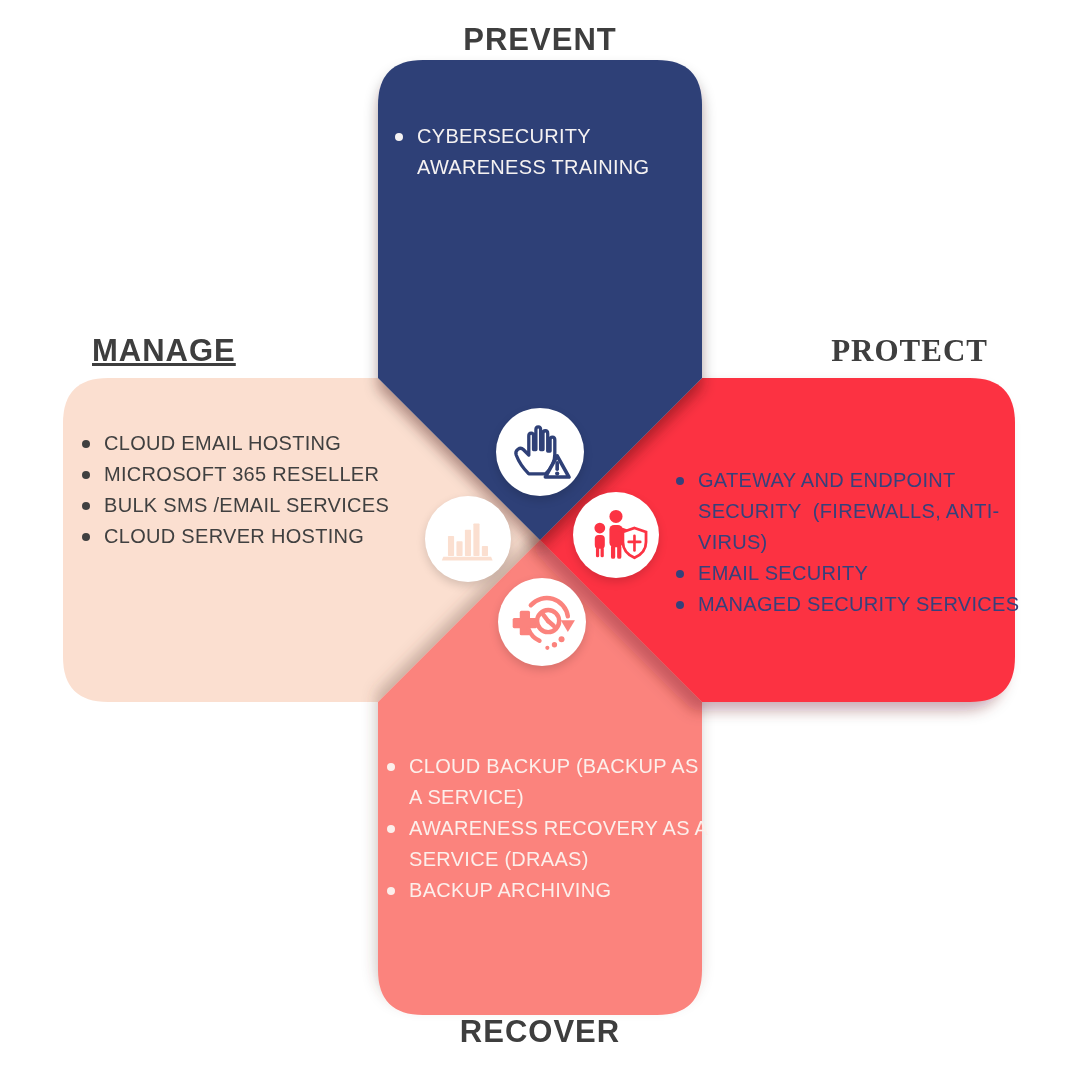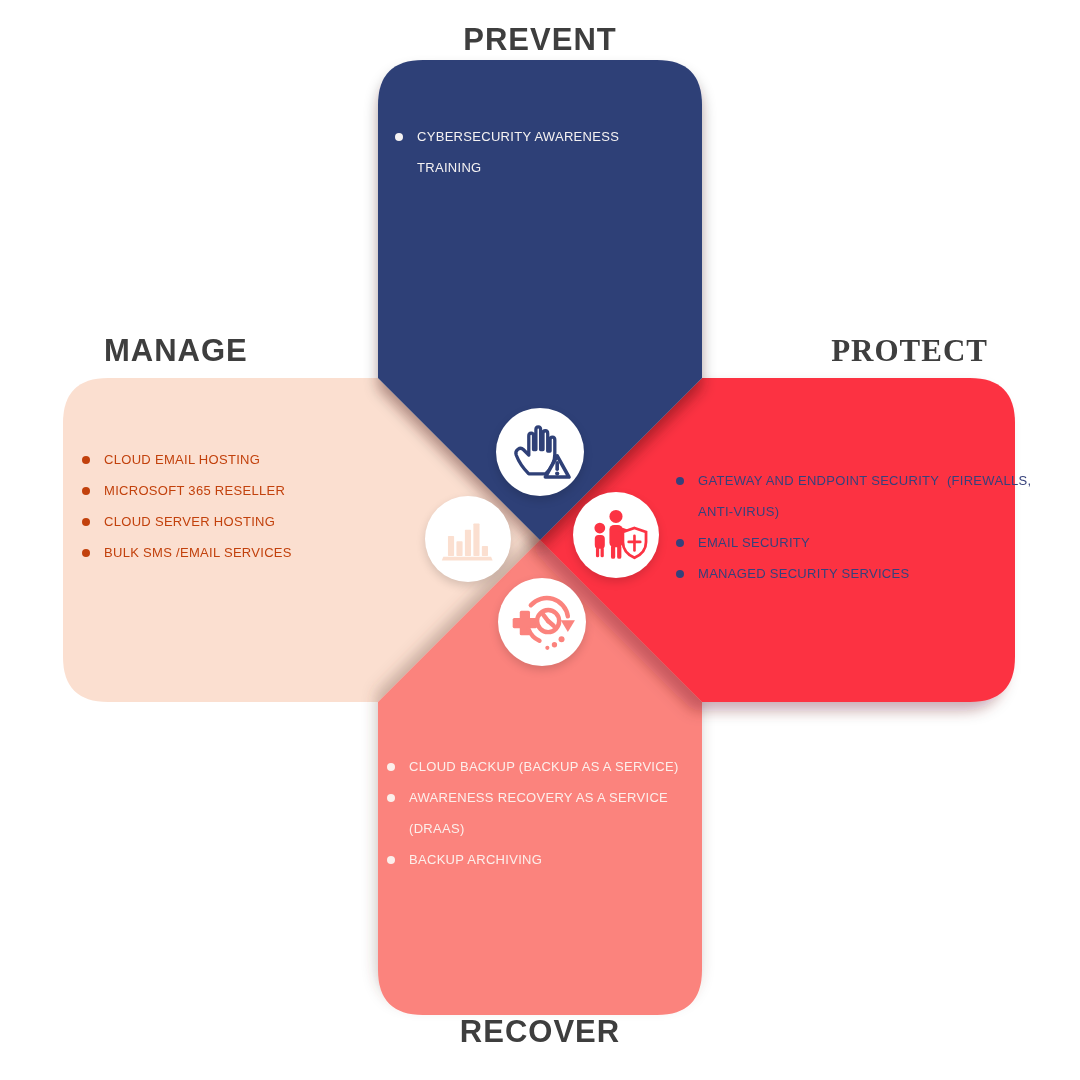--- a/index.html
+++ b/index.html
@@ -9,21 +9,21 @@
   }
   .arms{position:absolute;left:0;top:0;}
   .title{
     position:absolute;font-weight:700;font-size:31px;letter-spacing:1px;
     color:#3E3E3E;white-space:nowrap;
   }
   .title.center{text-align:center;}
   .title.right{text-align:right;font-family:Liberation Serif, serif;}
   ul.blist{
     position:absolute;list-style:none;margin:0;padding:0;
-    font-size:13px;line-height:31px;letter-spacing:0.3px;font-weight:400;
+    font-size:20px;line-height:31px;letter-spacing:0.3px;font-weight:400;
   }
   ul.blist li{
     position:relative;padding-left:24px;margin:0;white-space:pre-wrap;
   }
   ul.blist li::before{
     content:"";position:absolute;left:2px;top:12px;width:8px;height:8px;
     border-radius:50%;background:currentColor;
   }
   ul.blist.nowrap li{white-space:nowrap;}
   .icon-circle{
@@ -54,33 +54,33 @@
     <path d="M540 540 L378 702 L108 702 Q63 702 63 657 L63 423 Q63 378 108 378 L378 378 Z" fill="#FBDFD0"></path>
 
     <path filter="url(#shSalmon)" d="M540 540 L702 702 L702 970 Q702 1015 657 1015 L423 1015 Q378 1015 378 970 L378 702 Z" fill="#FB837D"></path>
 
     <path filter="url(#shRed)" d="M540 540 L702 378 L970 378 Q1015 378 1015 423 L1015 657 Q1015 702 970 702 L702 702 Z" fill="#FC3343"></path>
 
     <path filter="url(#shNavy)" d="M378 105 Q378 60 423 60 L657 60 Q702 60 702 105 L702 378 L540 540 L378 378 Z" fill="#2F4077"></path>
   </svg>
 
   <div class="title center" style="left:378px;top:22px;width:324px;">PREVENT</div>
-  <div class="title" style="left:104px;top:333px;">MANAGE</div>
+  <div class="title" style="left:92px;top:333px;text-decoration:underline;">MANAGE</div>
   <div class="title right" style="left:688px;top:333px;width:300px;">PROTECT</div>
   <div class="title center" style="left:378px;top:1014px;width:324px;">RECOVER</div>
 
   <ul class="blist" style="left:393px;top:121px;width:274px;color:#F5F2F2;">
       <li>CYBERSECURITY AWARENESS TRAINING</li>
     </ul>
 
-  <ul class="blist nowrap" style="left:80px;top:444px;width:330px;color:#c2410c;">
+  <ul class="blist nowrap" style="left:80px;top:428px;width:330px;color:#404040;">
       <li>CLOUD EMAIL HOSTING</li>
       <li>MICROSOFT 365 RESELLER</li>
+      <li>BULK SMS /EMAIL SERVICES</li>
       <li>CLOUD SERVER HOSTING</li>
-      <li>BULK SMS /EMAIL SERVICES</li>
     </ul>
 
   <ul class="blist" style="left:674px;top:465px;width:369px;color:#36417B;">
       <li>GATEWAY AND ENDPOINT SECURITY  (FIREWALLS, ANTI-VIRUS)</li>
       <li>EMAIL SECURITY</li>
       <li>MANAGED SECURITY SERVICES</li>
     </ul>
 
   <ul class="blist" style="left:385px;top:703px;width:324px;color:#FCEFEB;margin-top:48px;">
       <li>CLOUD BACKUP (BACKUP AS A SERVICE)</li>

